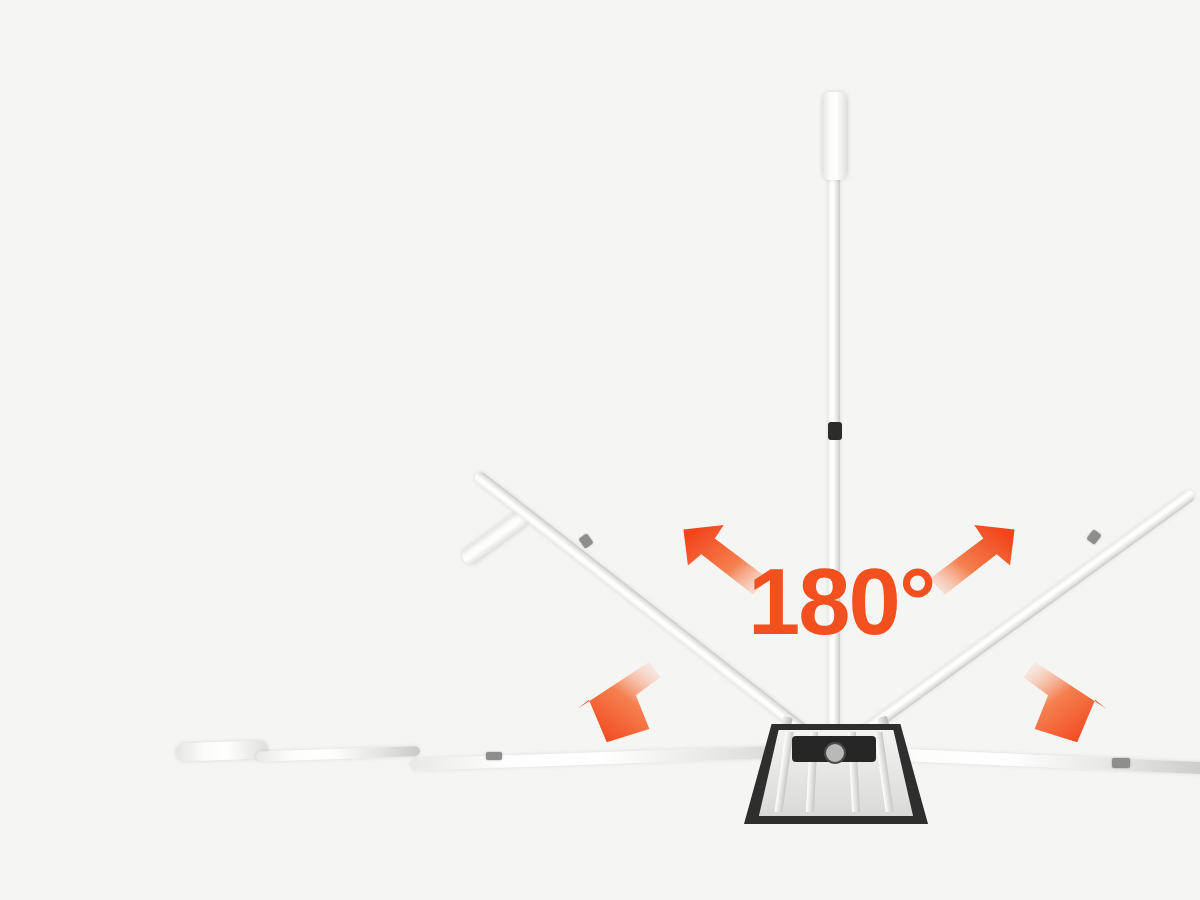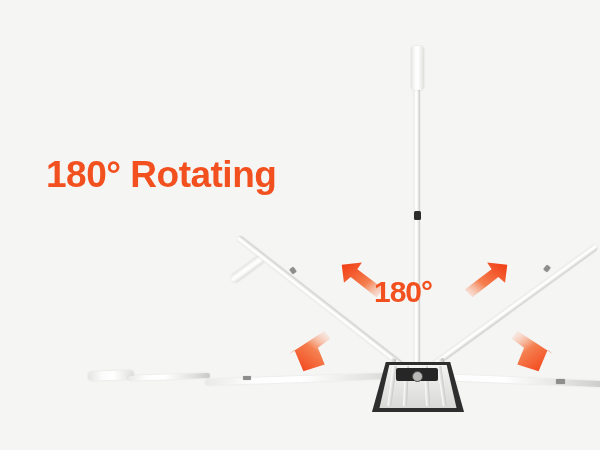--- a/index.html
+++ b/index.html
@@ -25,21 +25,21 @@
     font-size:17.5px;
     color:#4a4a4a;
     line-height:25px;
     white-space:nowrap;
   }
   .body-copy div{height:25px;}
 
   
   .badge-180{
     position:absolute;left:374px;top:277px;
-    font-size:30px;font-weight:bold;
+    font-size:47px;font-weight:bold;
     color:#f2501f;
     letter-spacing:-1px;
     line-height:1;
     white-space:nowrap;
     text-align:right;
   }
 
   
   .pole{
     position:absolute;
@@ -197,18 +197,17 @@
         <linearGradient id="g4" x1="10%" y1="0%" x2="85%" y2="95%">
           <stop offset="0%" stop-color="#fad3c3" stop-opacity="0.25"></stop>
           <stop offset="45%" stop-color="#f58050"></stop>
           <stop offset="100%" stop-color="#f2441a"></stop>
         </linearGradient>
       </defs>
       <path d="M22 14 L12 28 L34 44 L22 74 L60 86 L76 48 L86 56 Z" fill="url(#g4)"></path>
     </svg>
   </div>
 
-  <div class="headline">180° Rotating</div>
 
 
   <div class="badge-180">180°</div>
 
 </div>
 
 </body></html>

